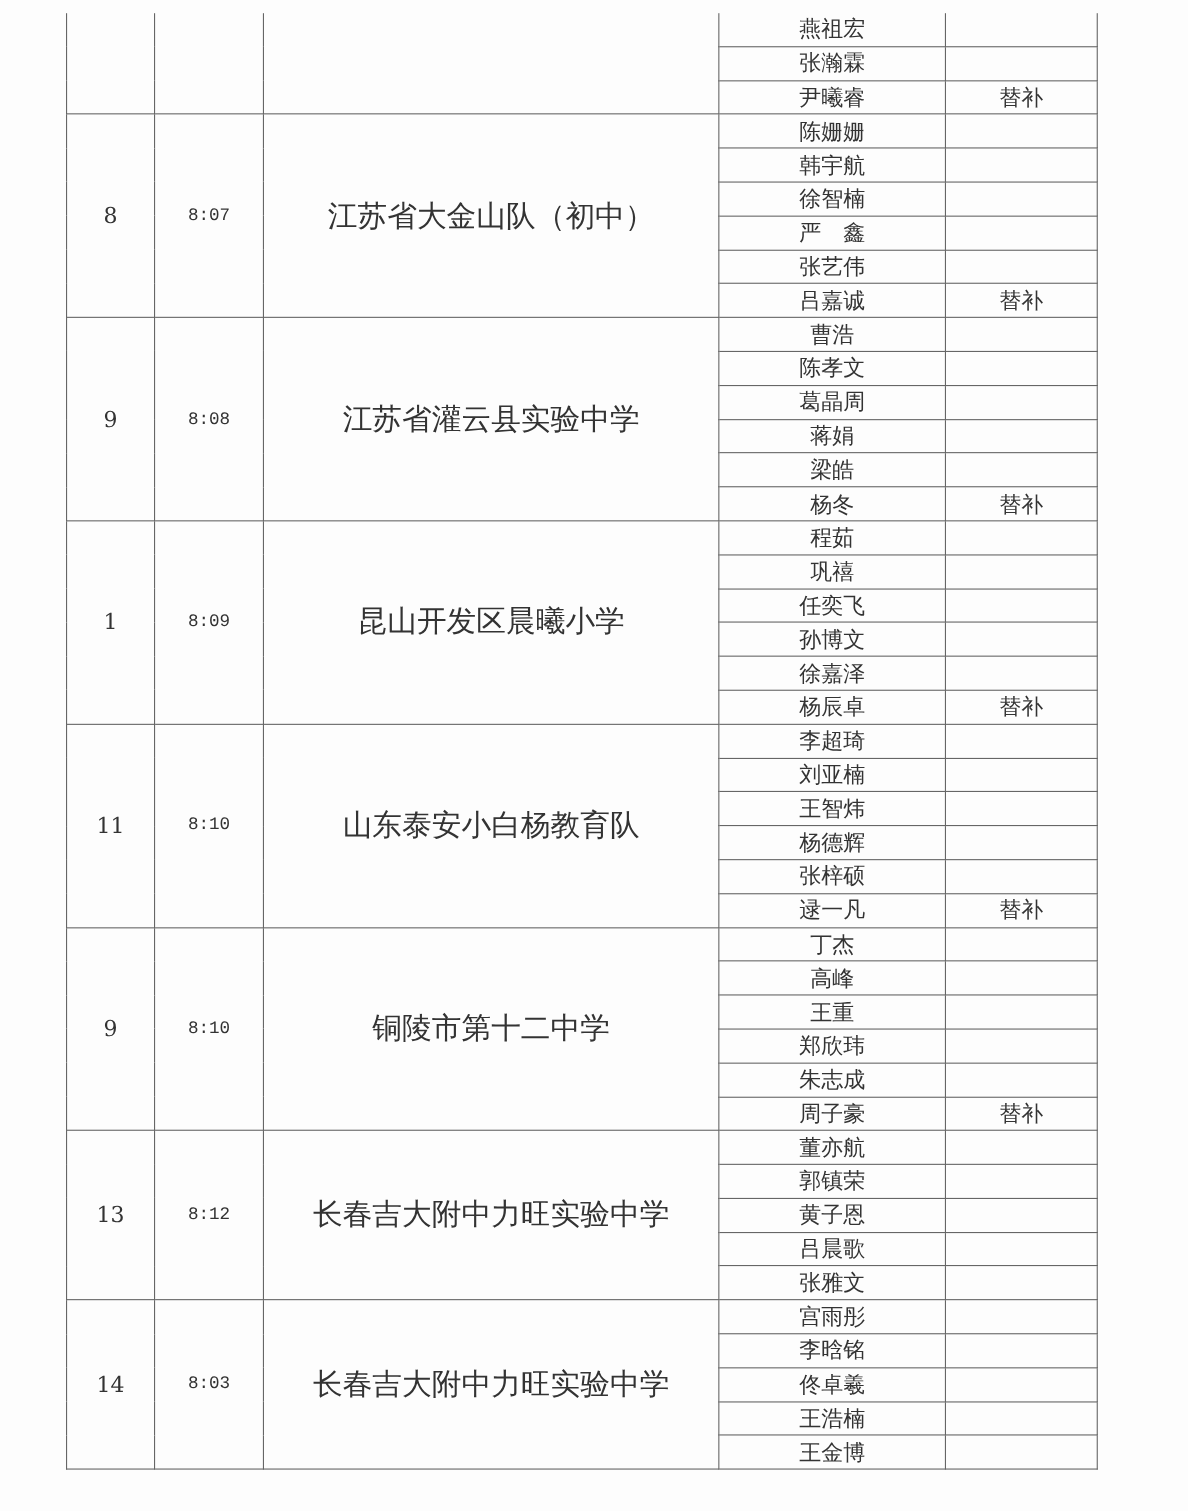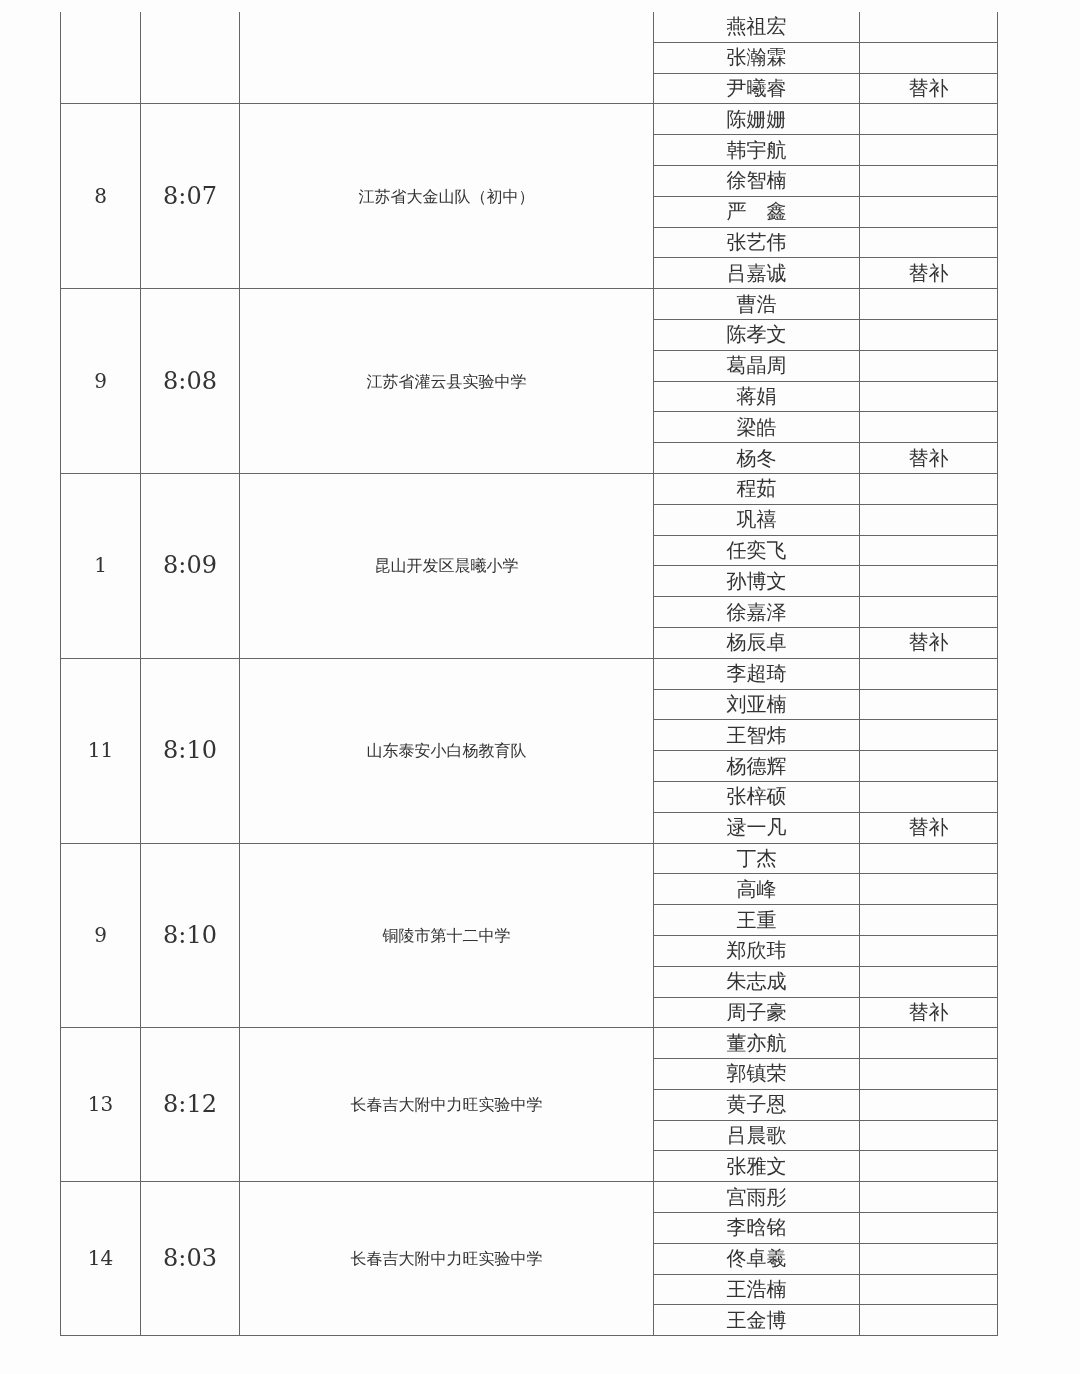--- a/index.html
+++ b/index.html
@@ -3,22 +3,22 @@
   <meta charset="utf-8">
   <style>
     html, body { margin:0; padding:0; background:#fdfdfd; }
     body { width:1080px; height:1374px; position:relative; overflow:hidden;
            font-family:"DejaVu Serif","Liberation Serif",serif; color:#333; }
     .sheet { position:absolute; left:60px; top:12px; }
     table { border-collapse:collapse; table-layout:fixed; }
     td { border:1.5px solid #666; padding:0; text-align:center; vertical-align:middle;
          font-size:20px; height:29.8px; line-height:29px; white-space:nowrap; }
     td.no { width:79px; font-size:20px; }
-    td.time { width:98px; font-size:24px; }
-    td.team { width:413px; font-size:16px; }
+    td.time { width:98px; font-size:16px;font-family:Liberation Mono, monospace; }
+    td.team { width:413px; font-size:27px; }
     td.name { width:205px; }
     td.note { width:137px;margin-top:48px; }
     .top-open td { border-top:none; }
   </style>
 </head>
 <body>
 
 <div class="sheet">
   <table>
     <tbody id="tbody">

